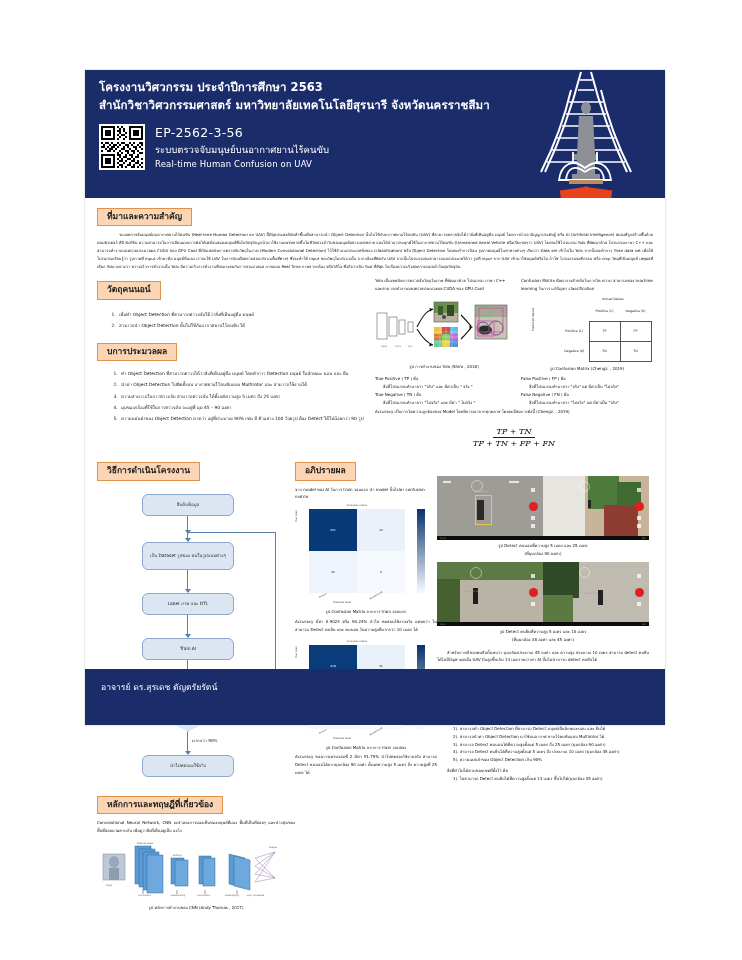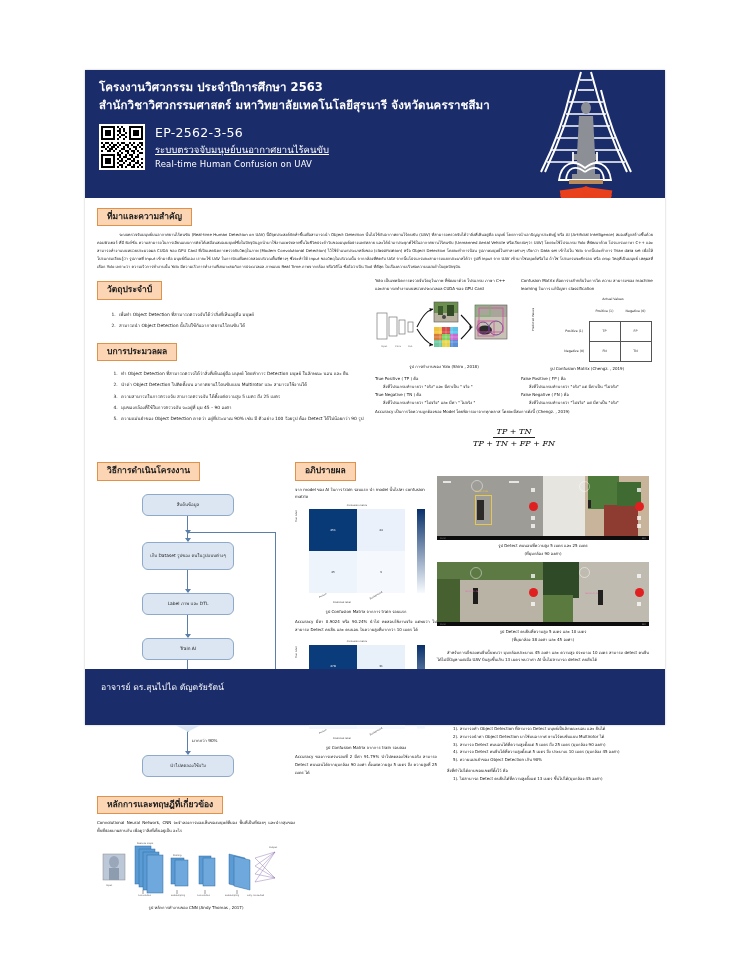--- a/index.html
+++ b/index.html
@@ -27,21 +27,21 @@
   .hdr-txt { position:absolute; left:14px; top:9px; width:420px; color:#fff; }
   .hdr-l1 { font-size: 11.5px; font-weight: 700; letter-spacing:.1px; line-height:1.55; }
   .hdr-l2 { font-size: 11.5px; font-weight: 700; letter-spacing:.1px; line-height:1.55; }
   .hdr-body { position:absolute; left:14px; top:54px; display:flex; gap:10px; }
   .qr {
     width: 46px; height: 46px; background:#fff; padding:2px; flex:0 0 auto;
   }
   .qr svg { display:block; }
   .hdr-meta { color:#fff; padding-top:1px; }
   .hdr-code { font-size: 12.5px; font-weight: 400; letter-spacing:.3px; line-height:1.35; }
-  .hdr-thai { font-size: 9.5px; line-height:1.6;text-decoration:underline; }
+  .hdr-thai { font-size: 9.5px; line-height:1.6; }
   .hdr-eng  { font-size: 8.5px; line-height:1.7; letter-spacing:.15px; }
 
   .logo { position:absolute; right:4px; top:-2px; width:150px; height:132px; }
 
   
   .content { position:relative; padding: 6px 12px 0 12px; }
   .secbox {
     display:inline-block;
     background:#fbd5b4;
     border:1px solid #e0924a;
@@ -370,21 +370,21 @@
   <div class="content">
 
     <div style="">
       <div class="secbox">ที่มาและความสำคัญ</div>
       <div class="para">ระบบตรวจจับมนุษย์บนอากาศยานไร้คนขับ (Real-time Human Detection on UAV) นี้มีจุดประสงค์จัดทำขึ้นเพื่อสามารถนำ Object Detection นั้นไปใช้กับอากาศยานไร้คนขับ (UAV) ที่สามารถตรวจจับได้ว่าสิ่งที่เห็นอยู่คือ มนุษย์ โดยการนำเอาปัญญาประดิษฐ์ หรือ AI (Artificial Intelligence) สมองที่ถูกสร้างขึ้นด้วยคอมพิวเตอร์ ที่มี พังก์ชั่น ความสามารถในการเลียนแบบการคิดได้เหมือนสมองมนุษย์ซึ่งในปัจจุบันถูกนำมาใช้งานแพร่หลายขึ้นในชีวิตประจำวันของมนุษย์อย่างแพร่หลาย และได้นำมาประยุกต์ใช้ในอากาศยานไร้คนขับ (Unmanned Aerial Vehicle หรือเรียกย่อๆว่า UAV) โดยจะใช้โปรแกรม Yolo ที่พัฒนาด้วย โปรแกรมภาษา C++ และสามารถทำงานบนหน่วยประมวลผล CUDA ของ GPU Card ที่เป็นเทคนิคการตรวจจับวัตถุในภาพ (Modern Convolutional Detection) ไว้ใช้จำแนกประเภทสิ่งของ (classification) หรือ Object Detection โดยจะทำการป้อน รูปภาพมนุษย์ในท่าทางต่างๆ เรียกว่า Data set เข้าไปใน Yolo จากนั้นจะทำการ Trian data set เพื่อให้โปรแกรมเรียนรู้ว่า รูปภาพที่ input เข้ามาคือ มนุษย์นี่นเอง เราจะใช้ UAV ในการบินเพื่อตรวจสอบบริเวณพื้นที่ต่างๆ ซึ่งจะทำให้ input ของวัตถุในบริเวณนั้น จากกล้องที่ติดกับ UAV จากนั้นโปรแกรมจะสามารถแยกประเภทได้ว่า รูปที่ input จาก UAV เข้ามาใช่มนุษย์หรือไม่ ถ้าใช่ โปรแกรมจะตีกรอบ หรือ crop วัตถุที่เป็นมนุษย์ เหตุผลที่เลือก Yolo เพราะว่า ความเร็วการทำงานนั้น Yolo มีความเร็วการทำงานที่เหมาะสมกับการประมวลผล ภาพแบบ Real Time ภาพจากกล้อง หรือวิดีโอ ซึ่งถือว่าเป็น Tool ที่ดีสุด ในเรื่องความเร็วต่อความแม่นยำในยุคปัจจุบัน</div>
     </div>
 
     <div class="cols" style="margin-top:7px;">
 
       <div class="colL">
-        <div class="secbox">วัตถุประจำป์</div>
+        <div class="secbox">วัตถุคนนอน์</div>
         <ol class="lst">
           <li>เพื่อทำ Object Detection ที่สามารถตรวจจับได้ว่าสิ่งที่เห็นอยู่คือ มนุษย์</li>
           <li>สามารถนำ Object Detection นั้นไปใช้กับอากาศยานไร้คนขับ ได้</li>
         </ol>
 
         <div class="secbox" style="margin-top:10px;">บการประมวลผล</div>
         <ol class="lst2">
           <li>ทำ Object Detection ที่สามารถตรวจได้ว่าสิ่งที่เห็นอยู่คือ มนุษย์ โดยทำการ Detection มนุษย์ ในลักษณะ นอน และ ยืน</li>
           <li>นำค่า Object Detection ไปติดตั้งบน อากาศยานไร้คนขับแบบ Multirotor และ สามารถใช้งานได้</li>
           <li>ความสามารถในการตรวจจับ สามารถตรวจจับ ได้ตั้งแต่ความสูง 5 เมตร ถึง 25 เมตร</li>
@@ -720,16 +720,16 @@
           <div class="tiny" style="margin-top:3px; padding-left:10px;">สิ่งที่ทำไม่ได้ตามขอบเขตที่ตั้งไว้ คือ</div>
           <div style="padding-left:16px;">
             <div class="tiny"><span>1). </span><span>ไม่สามารถ Detect คนยืนได้ที่ความสูงตั้งแต่ 13 เมตร ขึ้นไปได้(มุมกล้อง 45 องศา)</span></div>
           </div>
         </div>
       </div>
     </div>
   </div>
 
   <div class="ftr">
-    <div>อาจารย์ ดร.สุนไปได ตัญตรัยรัตน์</div>
+    <div>อาจารย์ ดร.สุรเดช ตัญตรัยรัตน์</div>
   </div>
 
 </div>
 
 </body></html>

